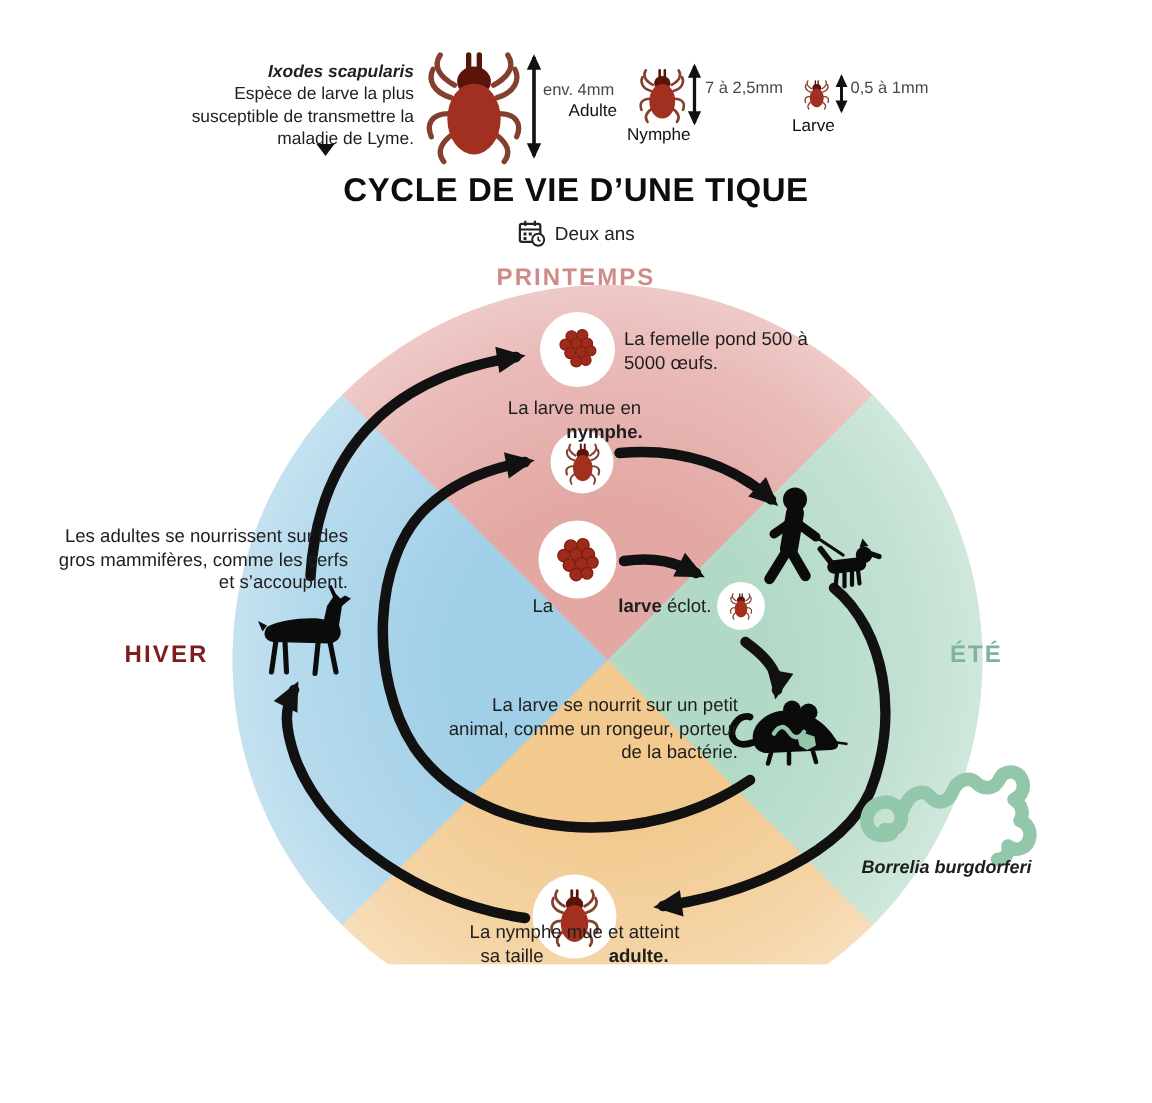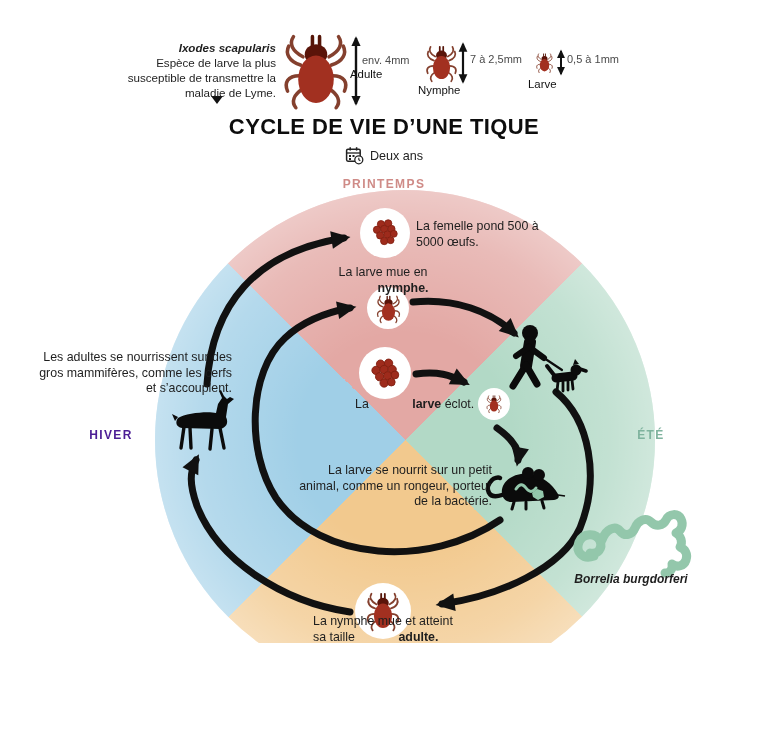--- a/index.html
+++ b/index.html
@@ -26,33 +26,33 @@
   .wheel{left:155px;top:190px;width:500px;height:500px;border-radius:50%;
     background:conic-gradient(from 45deg,
       #b2d9c6 0 90deg,      
       #f2c98e 90deg 180deg, 
       #a0cfe7 180deg 270deg,
       #e3a8a4 270deg 360deg );
     z-index:0;}
   .wheel:after{content:"";position:absolute;inset:0;border-radius:50%;
     background:radial-gradient(circle,rgba(255,255,255,0) 30%,rgba(255,255,255,.22) 58%,
                rgba(255,255,255,.62) 88%,rgba(255,255,255,.82) 100%);}
-  .season{font-size:12px;font-weight:bold;letter-spacing:1.4px;z-index:3;}
+  .season{font-size:16px;font-weight:bold;letter-spacing:1.4px;z-index:3;}
   .s-spring{left:314px;top:177px;width:140px;text-align:center;color:#cf8b87;}
   .s-summer{left:616px;top:428px;width:70px;text-align:center;color:#7fb39e;}
   .s-autumn{left:314px;top:693px;width:140px;text-align:center;color:#d79a56;}
-  .s-winter{left:76px;top:428px;width:70px;text-align:center;color:#4c1d95;}
+  .s-winter{left:76px;top:428px;width:70px;text-align:center;color:#7f1d1d;}
   
   .t-eggs{left:416px;top:219px;width:128px;}
   .t-molt{left:310px;top:265px;width:146px;text-align:center;}
   .t-nymphfeeds{left:563px;top:289px;width:164px;}
   .t-adults{left:32px;top:350px;width:200px;text-align:right;}
   .t-hatch{left:355px;top:397px;width:116px;text-align:right;white-space:nowrap;}
   .t-larvafeeds{left:292px;top:463px;width:200px;text-align:right;}
-  .t-nymphmolt{left:313px;top:614px;width:140px;text-align:left;}
+  .t-nymphmolt{left:313px;top:614px;width:140px;text-align:center;}
   .t-bacteria{left:553px;top:571px;width:156px;text-align:center;font-size:11.7px;line-height:1.3;}
   .t-bacteria .name{font-size:12px;}
   svg.layer{position:absolute;left:0;top:0;z-index:2;}
 </style>
 </head>
 <body>
 
 <div class="canvas">
 
   <div class="abs wheel"></div>
@@ -78,21 +78,21 @@
     </svg>
     <span>Deux ans</span>
   </div>
 
   <div class="abs season s-spring">PRINTEMPS</div>
   <div class="abs season s-summer">ÉTÉ</div>
   <div class="abs season s-autumn">AUTOMNE</div>
   <div class="abs season s-winter">HIVER</div>
 
   <div class="abs sizelbl" style="left:362px;top:54px;">env. 4mm</div>
-  <div class="abs namelbl" style="left:350px;top:68px;">Adulte</div>
+  <div class="abs namelbl" style="left:379px;top:68px;">Adulte</div>
   <div class="abs sizelbl" style="left:470px;top:53px;">7 à 2,5mm</div>
   <div class="abs namelbl" style="left:418px;top:84px;">Nymphe</div>
   <div class="abs sizelbl" style="left:567px;top:53px;">0,5 à 1mm</div>
   <div class="abs namelbl" style="left:528px;top:78px;">Larve</div>
 
   <div class="abs txt t-eggs">La femelle pond 500 à 5000 œufs.</div>
   <div class="abs txt t-molt">
     <span>La larve mue en </span><span class="b">nymphe.</span>
   </div>
   <div class="abs txt t-adults">Les adultes se nourrissent sur des gros mammifères, comme les cerfs et s’accouplent.</div>

